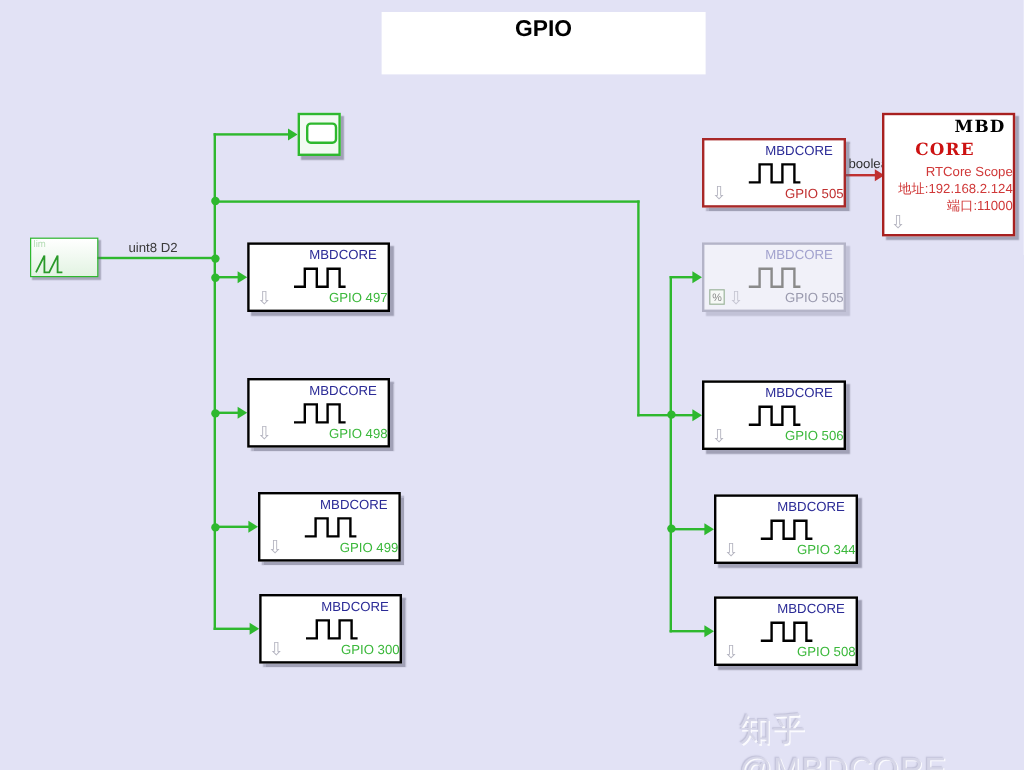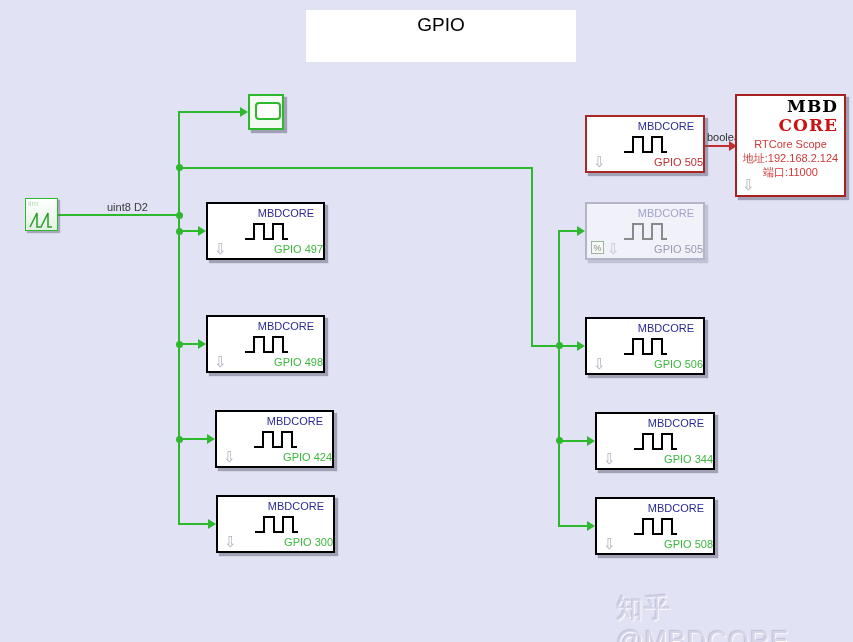--- a/index.html
+++ b/index.html
@@ -1,21 +1,21 @@
 <!DOCTYPE html>
 <html><head>
 <meta charset="utf-8">
 <style>
   html,body{margin:0;padding:0;}
   body{font-family:"Liberation Sans",sans-serif;}
   .canvas{position:relative;width:853px;height:642px;background:#e2e2f5;overflow:hidden;}
 
   
-  .title-box{position:absolute;left:306px;top:10px;width:270px;height:52px;background:#ffffff;
-    text-align:center;color:#000;font-weight:normal;font-size:19px;line-height:25px;padding-top:2px;box-sizing:border-box;}
+  .title-box{position:absolute;left:318px;top:10px;width:270px;height:52px;background:#ffffff;
+    text-align:center;color:#000;font-weight:bold;font-size:19px;line-height:25px;padding-top:2px;box-sizing:border-box;}
 
   
   .wh{position:absolute;height:2px;background:#2eb82e;}
   .wv{position:absolute;width:2px;background:#2eb82e;}
   .wh.red{background:#c03030;}
   .dot{position:absolute;width:7px;height:7px;border-radius:50%;background:#2eb82e;}
   .arr{position:absolute;width:0;height:0;border-top:5px solid transparent;border-bottom:5px solid transparent;border-left:8px solid #2eb82e;}
   .arr.red{border-left-color:#c03030;}
 
   
@@ -35,34 +35,34 @@
   .blk.disabled .dl{color:#c6c6d2;}
   .badge{position:absolute;left:4px;bottom:4px;width:13px;height:13px;border:1px solid #9db49d;background:#f6f9f6;
     font-size:9px;color:#8a8a8a;text-align:center;line-height:12px;box-sizing:border-box;}
 
   
   .scope{position:absolute;left:248px;top:94px;width:36px;height:36px;background:#f2faf2;border:2px solid #2eb82e;
     box-sizing:border-box;box-shadow:3px 3px 1px rgba(95,95,120,0.5);}
   .scope .screen{position:absolute;left:5px;top:6px;width:22px;height:14px;border:2px solid #2eb82e;border-radius:4px;background:#ffffff;}
 
   
-  .gen{position:absolute;left:25px;top:198px;width:33px;height:33px;background:linear-gradient(#ffffff,#e2f3e2);
+  .gen{position:absolute;left:25px;top:198px;width:57px;height:33px;background:linear-gradient(#ffffff,#e2f3e2);
     border:1.5px solid #2eb82e;box-sizing:border-box;box-shadow:2px 2px 1px rgba(95,95,120,0.45);}
   .gen .tag{position:absolute;left:2px;top:0;font-size:8px;color:#b5dcb5;}
 
   .sig-label{position:absolute;left:59px;top:201px;font-size:11px;color:#3a3a3a;padding-left:48px;}
   .wire-label{position:absolute;left:707px;top:131px;font-size:11px;color:#303030;}
 
   
   .rtcore{position:absolute;left:735px;top:94px;width:111px;height:103px;background:#ffffff;border:2px solid #a82020;
     box-sizing:border-box;box-shadow:3px 3px 1px rgba(95,95,120,0.5);}
-  .rt-logo{text-align:right;padding:1px 6px 0 0;line-height:19px;font-family:"DejaVu Serif",serif;font-weight:bold;font-size:17px;letter-spacing:1px;}
+  .rt-logo{text-align:right;padding:1px 6px 0 0;line-height:19px;font-family:"DejaVu Serif",serif;font-weight:bold;font-size:14px;letter-spacing:1px;}
   .rt-logo .l1{color:#000000;}
-  .rt-logo .l2{color:#cc1111;}
-  .rt-lines{text-align:center;font-size:11px;color:#d03838;line-height:14px;margin-top:2px;}
+  .rt-logo .l2{color:#cc1111;text-align:center;}
+  .rt-lines{text-align:right;font-size:11px;color:#d03838;line-height:14px;margin-top:2px;}
   .rtcore .dl{position:absolute;left:5px;bottom:1px;font-size:15px;color:#b4b4c0;}
 
   .watermark{position:absolute;left:616px;top:590px;font-size:27px;color:#d6d6e8;
     text-shadow:1px 1px 0 rgba(255,255,255,0.85),-1px -1px 1px rgba(130,130,160,0.35);letter-spacing:1px;}
 </style>
 </head>
 <body>
 
 <div class="canvas">
 
@@ -136,21 +136,21 @@
     <div class="dl">⇩</div>
     <div class="gpio">GPIO 498</div>
   </div>
 
   <div class="blk" style="left:215px;top:410px;">
     <div class="hdr">MBDCORE</div>
     <svg class="wave" width="48" height="22">
         <path d="M3 19 H12 V4 H22 V19 H31 V4 H41 V19 H46" fill="none" stroke="#000" stroke-width="2"></path>
       </svg>
     <div class="dl">⇩</div>
-    <div class="gpio">GPIO 424</div>
+    <div class="gpio">GPIO 499</div>
   </div>
 
   <div class="blk" style="left:216px;top:495px;">
     <div class="hdr">MBDCORE</div>
     <svg class="wave" width="48" height="22">
         <path d="M3 19 H12 V4 H22 V19 H31 V4 H41 V19 H46" fill="none" stroke="#000" stroke-width="2"></path>
       </svg>
     <div class="dl">⇩</div>
     <div class="gpio">GPIO 300</div>
   </div>

